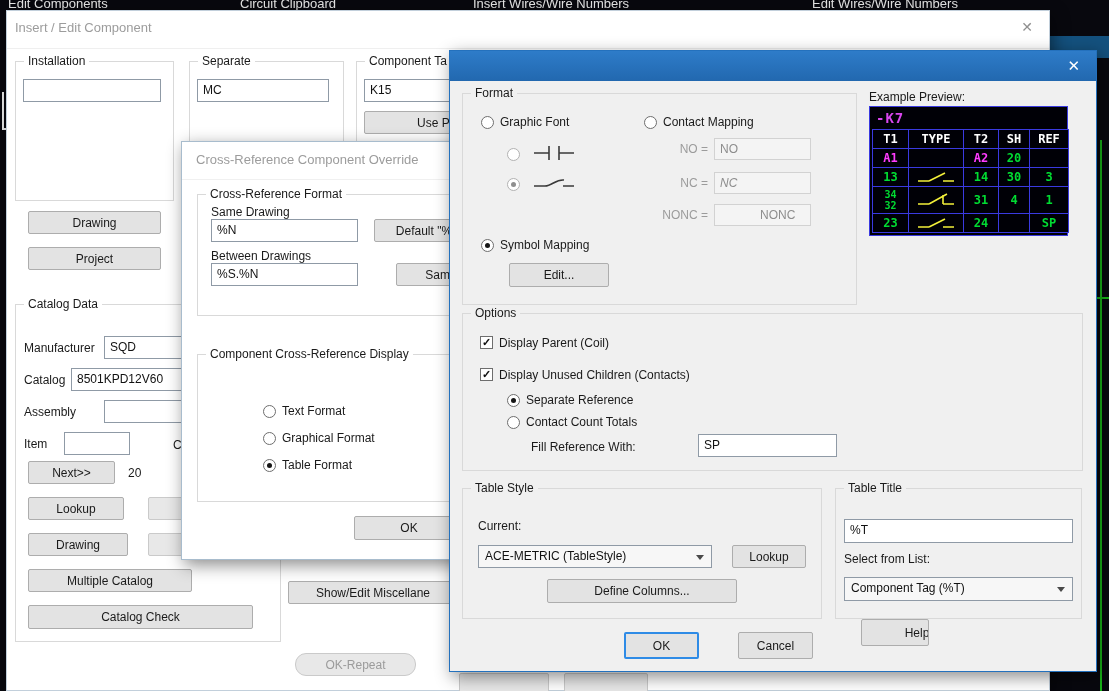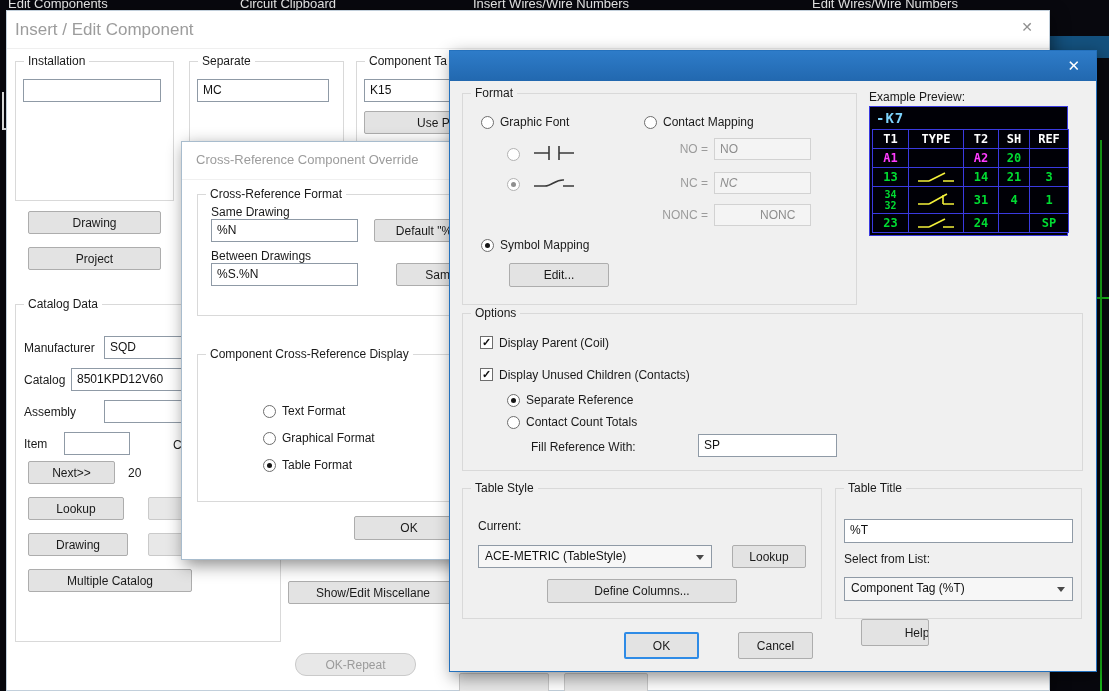--- a/index.html
+++ b/index.html
@@ -20,21 +20,21 @@
   .radio{position:absolute;width:13px;height:13px;border:1px solid #6e6e6e;border-radius:50%;background:#fff;}
   .radio.sel::after{content:"";position:absolute;left:3px;top:3px;width:5px;height:5px;border-radius:50%;background:#161616;}
   .radio.dim{border-color:#b2b2b2;}
   .radio.dim.sel::after{background:#8f8f8f;}
   .cb{position:absolute;width:13px;height:13px;border:1px solid #6e6e6e;background:#fff;font-size:11px;line-height:11px;text-align:center;font-weight:bold;color:#111;}
   .combo{position:absolute;background:#f7f7f7;border:1px solid #8f9aa6;font-size:12px;padding:3px 18px 3px 6px;overflow:hidden;white-space:nowrap;color:#111;}
   .combo::after{content:"";position:absolute;right:7px;top:50%;margin-top:-2px;border-left:4px solid transparent;border-right:4px solid transparent;border-top:5px solid #4a4a4a;}
   .titlebar-blue{position:absolute;left:0;top:0;right:0;height:30px;background:linear-gradient(#2e7cc9,#2268af);color:#fff;}
   .ribbon-text{position:absolute;top:-4px;color:#e8e8e8;font-size:13px;white-space:nowrap;}
   .pv{position:absolute;background:#000006;border:1px solid #3a3ae0;font-family:"DejaVu Sans Mono",monospace;font-weight:bold;}
-  .pv-tag{position:absolute;left:6px;top:3px;font-size:14px;color:#7dd3fc;letter-spacing:1px;}
+  .pv-tag{position:absolute;left:6px;top:3px;font-size:14px;color:#d946ef;letter-spacing:1px;}
   .pv-grid{position:absolute;left:2px;top:22px;display:grid;grid-template-columns:35px 54px 34px 30px 38px;grid-template-rows:18px 18px 18px 26px 18px;gap:1px;background:#3a3ae0;border:1px solid #3a3ae0;}
   .pv-cell{background:#000006;color:#00dc32;font-size:12px;display:flex;align-items:center;justify-content:center;text-align:center;overflow:hidden;}
   .pv-cell.hdr{color:#ffffff;}
   .pv-cell.mag{color:#ff3cff;}
   .pv-cell.small{font-size:10px;line-height:11px;white-space:pre-line;}
   .xbtn{position:absolute;font-size:14px;cursor:default;}
 </style>
 </head>
 <body>
 
@@ -46,21 +46,21 @@
   <div class="ribbon-text" style="left:812px;">Edit Wires/Wire Numbers</div>
 
   <div class="abs" style="left:1050px;top:36px;width:59px;height:22px;background:#14517e;"></div>
   <div class="abs" style="left:1100px;top:140px;width:2px;height:551px;background:#18b418;"></div>
   <div class="abs" style="left:1085px;top:297px;width:24px;height:2px;background:#18b418;"></div>
   <div class="abs" style="left:2px;top:92px;width:2px;height:38px;background:#f2f2f2;"></div>
   <div class="abs" style="left:2px;top:128px;width:9px;height:2px;background:#f2f2f2;"></div>
 
   <div class="win" style="left:6px;top:10px;width:1044px;height:681px;border:1px solid #c2cfdb;z-index:10;">
     <div class="abs" style="left:0;top:0;right:0;height:38px;border-bottom:1px solid #efefef;">
-      <span class="lbl" style="left:8px;top:9px;font-size:17px;color:#9c9c9c;">Insert / Edit Component</span>
+      <span class="lbl" style="left:8px;top:9px;font-size:13px;color:#9c9c9c;">Insert / Edit Component</span>
       <span class="xbtn" style="right:16px;top:8px;color:#8f8f8f;">✕</span>
     </div>
 
     <div class="grp" style="left:8px;top:50px;width:159px;height:140px;">
       <span class="glabel">Installation</span>
     </div>
     <div class="tf" style="left:16px;top:68px;width:138px;height:23px;"></div>
 
     <div class="grp" style="left:182px;top:50px;width:155px;height:140px;">
       <span class="glabel">Separate</span>
@@ -88,20 +88,21 @@
     <span class="lbl" style="left:17px;top:426px;">Item</span>
     <div class="tf" style="left:57px;top:421px;width:66px;height:23px;"></div>
     <span class="lbl" style="left:166px;top:427px;">C</span>
     <div class="btn" style="left:21px;top:450px;width:87px;height:23px;">Next&gt;&gt;</div>
     <span class="lbl" style="left:121px;top:455px;">20</span>
     <div class="btn" style="left:21px;top:486px;width:96px;height:23px;">Lookup</div>
     <div class="btn dis" style="left:141px;top:486px;width:38px;height:23px;"></div>
     <div class="btn" style="left:21px;top:522px;width:100px;height:23px;">Drawing</div>
     <div class="btn dis" style="left:141px;top:522px;width:38px;height:23px;"></div>
     <div class="btn" style="left:21px;top:558px;width:164px;height:23px;">Multiple Catalog</div>
+    <div class="btn" style="left:21px;top:594px;width:225px;height:24px;">Catalog Check</div>
 
     <div class="btn" style="left:281px;top:570px;width:170px;height:23px;">Show/Edit Miscellane</div>
     <div class="btn dis" style="left:288px;top:642px;width:121px;height:23px;border-radius:11px;">OK-Repeat</div>
     <div class="btn dis" style="left:452px;top:662px;width:90px;height:26px;"></div>
     <div class="btn dis" style="left:557px;top:662px;width:84px;height:26px;"></div>
   </div>
 
   <div class="win" style="left:181px;top:141px;width:380px;height:419px;border:1px solid #a8bccd;z-index:20;">
     <div class="abs" style="left:0;top:0;right:0;height:38px;border-bottom:1px solid #f0f0f0;">
       <span class="lbl" style="left:14px;top:10px;font-size:13px;color:#9c9c9c;">Cross-Reference Component Override</span>
@@ -183,21 +184,21 @@
         <div class="pv-cell">20</div>
         <div class="pv-cell"></div>
 
         <div class="pv-cell">13</div>
         <div class="pv-cell">
           <svg width="40" height="14" viewBox="0 0 40 14">
               <path d="M2 11 H13 M27 11 H38 M13 11 L29 3" stroke="#f2ef3a" stroke-width="1.6" fill="none"></path>
             </svg>
         </div>
         <div class="pv-cell">14</div>
-        <div class="pv-cell">21</div>
+        <div class="pv-cell">30</div>
         <div class="pv-cell">3</div>
 
         <div class="pv-cell small">34
 32</div>
         <div class="pv-cell">
           <svg width="40" height="20" viewBox="0 0 40 20">
               <path d="M2 14 H13 M27 14 H38 M13 14 L31 4 M27 14 V5" stroke="#f2ef3a" stroke-width="1.6" fill="none"></path>
             </svg>
         </div>
         <div class="pv-cell">31</div>

